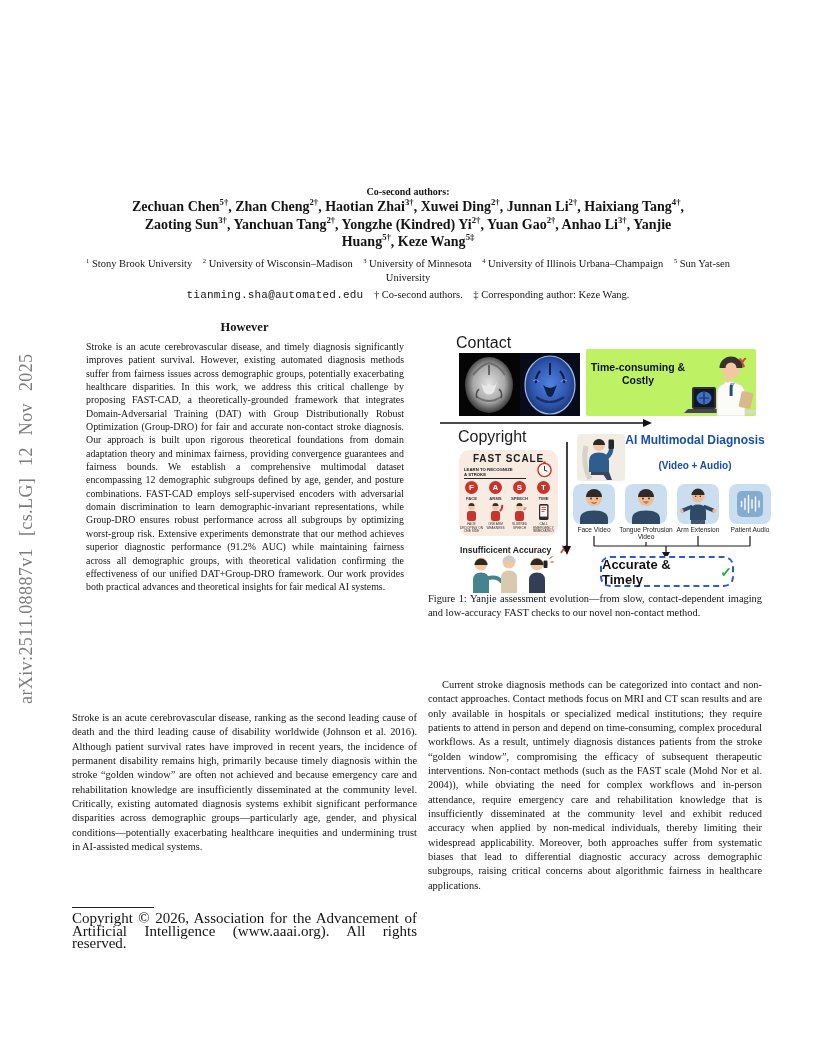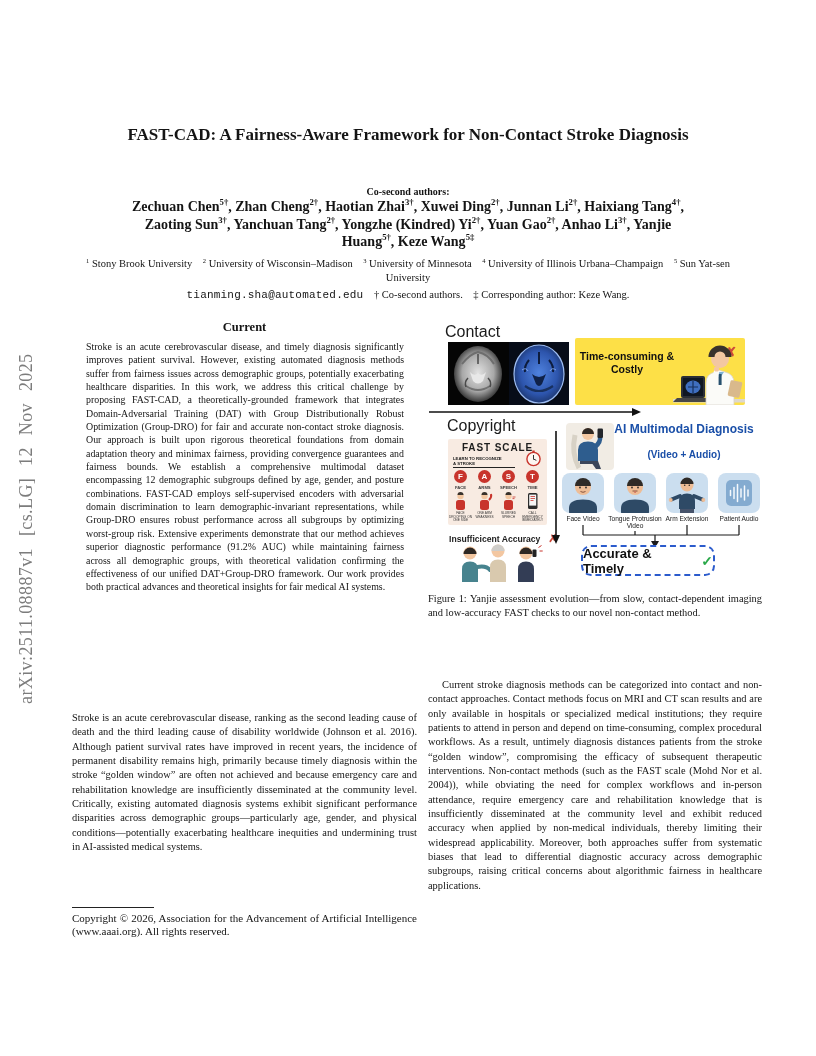--- a/index.html
+++ b/index.html
@@ -22,33 +22,33 @@
   .email{font-family:"Liberation Mono",monospace;font-size:11px;letter-spacing:.2px}
 
   
   .heading{font-weight:bold;text-align:center}
   .abstract-heading{font-size:12.5px}
   .section-heading{font-size:14.5px}
   .abstract-text{font-size:9.9px;line-height:13.35px;text-align:justify}
   .body-text{font-size:10.4px;line-height:14.35px;text-align:justify}
   .indent{text-indent:14px}
   .fn-rule{border-top:1px solid #222;height:0}
-  .fn-text{font-size:11px;line-height:12.7px;text-align:justify}
+  .fn-text{font-size:15px;line-height:12.7px;text-align:justify}
   .caption{font-size:10.4px;line-height:14.3px;text-align:justify}
 
   
   .fig{position:absolute}
   .fig *{box-sizing:border-box}
   .fig-label{font-family:"Liberation Sans",sans-serif;font-size:16px;color:#1b1b1b}
   .brains{display:flex}
-  .doctor-panel{background:#fde047;border-radius:2px}
+  .doctor-panel{background:#bef264;border-radius:2px}
   .tc-note{font-family:"Liberation Sans",sans-serif;font-size:10.5px;font-weight:bold;
            line-height:12.5px;text-align:center;color:#111}
   .red-x{font-family:"Liberation Sans",sans-serif;font-weight:bold;color:#cd4a3a}
-  .poster{background:#f8ebe2;border-radius:2px}
+  .poster{background:#f8ebe2;border-radius:10px}
   .poster-title{font-family:"Liberation Sans",sans-serif;font-size:10px;font-weight:bold;
                 letter-spacing:.9px;text-align:center;color:#1d1d1d}
   .poster-sub{font-family:"Liberation Sans",sans-serif;font-size:4.3px;font-weight:bold;
               line-height:5px;color:#222}
   .poster-sub-rule{background:#222;height:1px}
   .fast-circle{border-radius:50%;background:#c8342c;color:#fff;font-family:"Liberation Sans",sans-serif;
                font-size:8px;font-weight:bold;display:flex;align-items:center;justify-content:center}
   .fast-word{font-family:"Liberation Sans",sans-serif;font-size:4.2px;font-weight:bold;
              color:#3a3a3a;text-align:center}
   .fast-caption{font-family:"Liberation Sans",sans-serif;font-size:3.2px;line-height:3.6px;
@@ -67,41 +67,40 @@
                 font-family:"Liberation Sans",sans-serif;font-size:13px;font-weight:bold;color:#111}
   .check{color:#2aa84a;font-size:14px;font-weight:bold}
 </style>
 </head>
 <body>
 
 <div class="page">
 
   <div class="abs watermark" style="left:16px;top:293px;height:472px;width:26px">arXiv:2511.08887v1 [cs.LG] 12 Nov 2025</div>
 
-  <div class="abs title" style="left:58px;top:125px;width:700px">FAST-CAD: A Fairness-Aware Framework for Non-Contact Stroke Diagnosis</div>
   <div class="abs cosecond" style="left:58px;top:186px;width:700px">Co-second authors:</div>
   <div class="abs authors" style="left:58px;top:198px;width:700px">
     <div>Zechuan Chen<sup>5†</sup>, Zhan Cheng<sup>2†</sup>, Haotian Zhai<sup>3†</sup>, Xuwei Ding<sup>2†</sup>, Junnan Li<sup>2†</sup>, Haixiang Tang<sup>4†</sup>,</div>
     <div>Zaoting Sun<sup>3†</sup>, Yanchuan Tang<sup>2†</sup>, Yongzhe (Kindred) Yi<sup>2†</sup>, Yuan Gao<sup>2†</sup>, Anhao Li<sup>3†</sup>, Yanjie</div>
     <div>Huang<sup>5†</sup>, Keze Wang<sup>5‡</sup></div>
   </div>
   <div class="abs affils" style="left:63px;top:257px;width:690px"><sup>1</sup> Stony Brook University  <sup>2</sup> University of Wisconsin–Madison  <sup>3</sup> University of Minnesota  <sup>4</sup> University of Illinois Urbana–Champaign  <sup>5</sup> Sun Yat-sen University</div>
   <div class="abs contact-line" style="left:58px;top:289px;width:700px">
     <span class="email">tianming.sha@automated.edu</span>
     <span> </span>
     <span>† Co-second authors.  ‡ Corresponding author: Keze Wang.</span>
   </div>
 
-  <div class="abs heading abstract-heading" style="left:72px;top:320px;width:345px">Current</div>
+  <div class="abs heading abstract-heading" style="left:72px;top:320px;width:345px">However</div>
   <div class="abs abstract-text" style="left:86px;top:340px;width:318px">Stroke is an acute cerebrovascular disease, and timely diagnosis significantly improves patient survival. However, existing automated diagnosis methods suffer from fairness issues across demographic groups, potentially exacerbating healthcare disparities. In this work, we address this critical challenge by proposing FAST-CAD, a theoretically-grounded framework that integrates Domain-Adversarial Training (DAT) with Group Distributionally Robust Optimization (Group-DRO) for fair and accurate non-contact stroke diagnosis. Our approach is built upon rigorous theoretical foundations from domain adaptation theory and minimax fairness, providing convergence guarantees and fairness bounds. We establish a comprehensive multimodal dataset encompassing 12 demographic subgroups defined by age, gender, and posture combinations. FAST-CAD employs self-supervised encoders with adversarial domain discrimination to learn demographic-invariant representations, while Group-DRO ensures robust performance across all subgroups by optimizing worst-group risk. Extensive experiments demonstrate that our method achieves superior diagnostic performance (91.2% AUC) while maintaining fairness across all demographic groups, with theoretical validation confirming the effectiveness of our unified DAT+Group-DRO framework. Our work provides both practical advances and theoretical insights for fair medical AI systems.</div>
   <div class="abs body-text" style="left:72px;top:711px;width:345px">Stroke is an acute cerebrovascular disease, ranking as the second leading cause of death and the third leading cause of disability worldwide (Johnson et al. 2016). Although patient survival rates have improved in recent years, the incidence of permanent disability remains high, primarily because timely diagnosis within the stroke “golden window” are often not achieved and because emergency care and rehabilitation knowledge are insufficiently disseminated at the community level. Critically, existing automated diagnosis systems exhibit significant performance disparities across demographic groups—particularly age, gender, and physical conditions—potentially exacerbating healthcare inequities and undermining trust in AI-assisted medical systems.</div>
   <div class="abs fn-rule" style="left:72px;top:907px;width:82px"></div>
   <div class="abs fn-text" style="left:72px;top:912px;width:345px">Copyright © 2026, Association for the Advancement of Artificial Intelligence (www.aaai.org). All rights reserved.</div>
 
-  <figure class="fig" style="left:428px;top:318px;width:334px;height:262px;margin:5px">
+  <figure class="fig" style="left:428px;top:318px;width:334px;height:262px;margin:16px">
 
     <div class="abs fig-label" style="left:12px;top:0">Contact</div>
 
     <div class="abs brains" style="left:15px;top:19px">
       <svg width="61" height="63">
         <defs>
           <radialGradient id="gmri" cx="50%" cy="48%" r="60%">
             <stop offset="0%" stop-color="#e2e2e2"></stop>
               <stop offset="55%" stop-color="#a8a8a8"></stop>
             <stop offset="85%" stop-color="#3c3c3c"></stop>
@@ -294,21 +293,21 @@
     <div class="abs panel-label" style="left:122px;top:192px;width:56px">Face Video</div>
     <div class="abs panel-label" style="left:174px;top:192px;width:56px">Tongue Protrusion Video</div>
     <div class="abs panel-label" style="left:226px;top:192px;width:56px">Arm Extension</div>
     <div class="abs panel-label" style="left:278px;top:192px;width:56px">Patient Audio</div>
 
     <svg class="abs" style="left:129px;top:200px" width="198" height="26" viewBox="0 0 198 26">
       <path d="M21 2 V12 M73 8 V12 M125 2 V12 M177 2 V12 M21 12 H177 M93 12 V18" stroke="#1a1a1a" stroke-width="1.2" fill="none"></path>
       <polygon points="89,18 97,18 93,25" fill="#1a1a1a"></polygon>
     </svg>
 
-    <div class="abs accurate-box" style="left:148px;top:222px;width:134px;height:31px">
+    <div class="abs accurate-box" style="left:156px;top:222px;width:134px;height:31px">
       <span>Accurate &amp; Timely</span>
       <span class="check">✓</span>
     </div>
   </figure>
 
   <div class="abs caption" style="left:428px;top:592px;width:334px">Figure 1: Yanjie assessment evolution—from slow, contact-dependent imaging and low-accuracy FAST checks to our novel non-contact method.</div>
 
   <div class="abs body-text indent" style="left:428px;top:678px;width:334px">Current stroke diagnosis methods can be categorized into contact and non-contact approaches. Contact methods focus on MRI and CT scan results and are only available in hospitals or specialized medical institutions; they require patients to attend in person and depend on time-consuming, complex procedural workflows. As a result, untimely diagnosis distances patients from the stroke “golden window”, compromising the efficacy of subsequent therapeutic interventions. Non-contact methods (such as the FAST scale (Mohd Nor et al. 2004)), while obviating the need for complex workflows and in-person attendance, require emergency care and rehabilitation knowledge that is insufficiently disseminated at the community level and exhibit reduced accuracy when applied by non-medical individuals, thereby limiting their widespread applicability. Moreover, both approaches suffer from systematic biases that lead to differential diagnostic accuracy across demographic subgroups, raising critical concerns about algorithmic fairness in healthcare applications.</div>
 
 </div>

